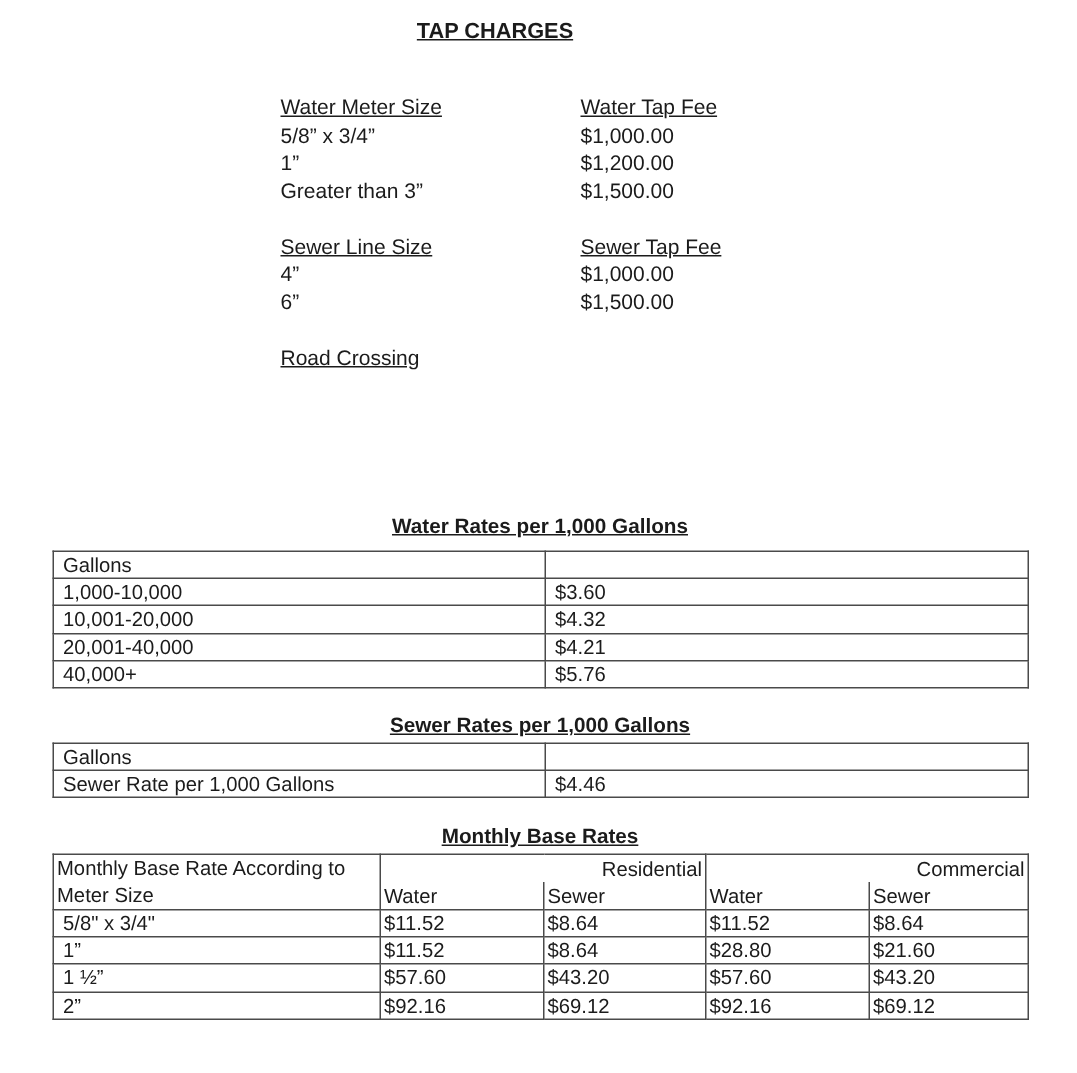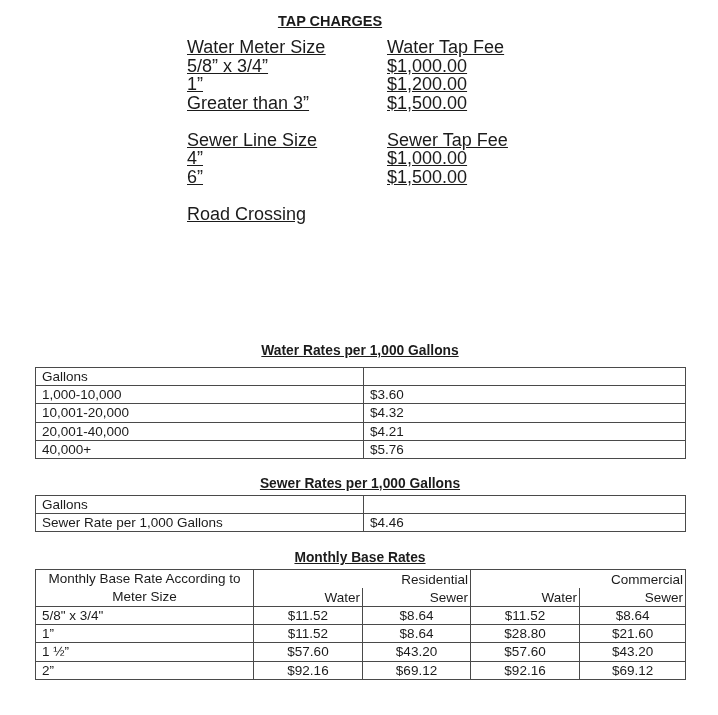--- a/index.html
+++ b/index.html
@@ -5,41 +5,41 @@
   html,body{margin:0;padding:0;}
   body{
     width:718px;height:715px;position:relative;background:#ffffff;
     font-family:"Liberation Sans",sans-serif;color:#1b1b1b;
     -webkit-font-smoothing:antialiased;
   }
   .doc-title{
     position:absolute;top:13px;left:0;width:660px;text-align:center;
     font-weight:bold;font-size:14.5px;text-decoration:underline;
   }
-  .tap-lines{position:absolute;top:38px;left:187px;font-size:18px;line-height:18.5px;width:460px;text-decoration:underline;}
+  .tap-lines{position:absolute;top:62px;left:187px;font-size:14px;line-height:18.5px;width:460px;}
   .tap-line{display:flex;height:18.5px;}
   .tl-left{width:200px;}
   .tl-right{flex:1;}
   .col-head{text-decoration:underline;}
   .blank{height:18.5px;}
   .sec-title{
     position:absolute;left:35px;width:650px;text-align:center;
     font-weight:bold;font-size:13.8px;text-decoration:underline;height:18px;
   }
   table.rate{
     position:absolute;left:35px;width:650px;border-collapse:collapse;
     table-layout:fixed;font-size:13.5px;
   }
   table.rate td{
     border:1px solid #4a4a4a;height:17.2px;padding:0 4px 0 6px;
     overflow:hidden;white-space:nowrap;vertical-align:middle;
   }
-  table.monthly td.center{text-align:center;padding:0 2px;}
+  table.monthly td.center{padding:0 2px;}
   table.monthly td.grp{border-bottom:none;text-align:right;padding:0 2px;}
-  table.monthly td.sub{border-top:none;text-align:right;padding:0 2px;}
+  table.monthly td.sub{border-top:none;text-align:left;padding:0 2px;}
   td.nr{border-right:none;}
   td.nl{border-left:none;}
   td.hdr2{line-height:18px;}
 </style>
 </head>
 <body>
 
 <div class="doc-title">TAP CHARGES</div>
 
 <div class="tap-lines">

